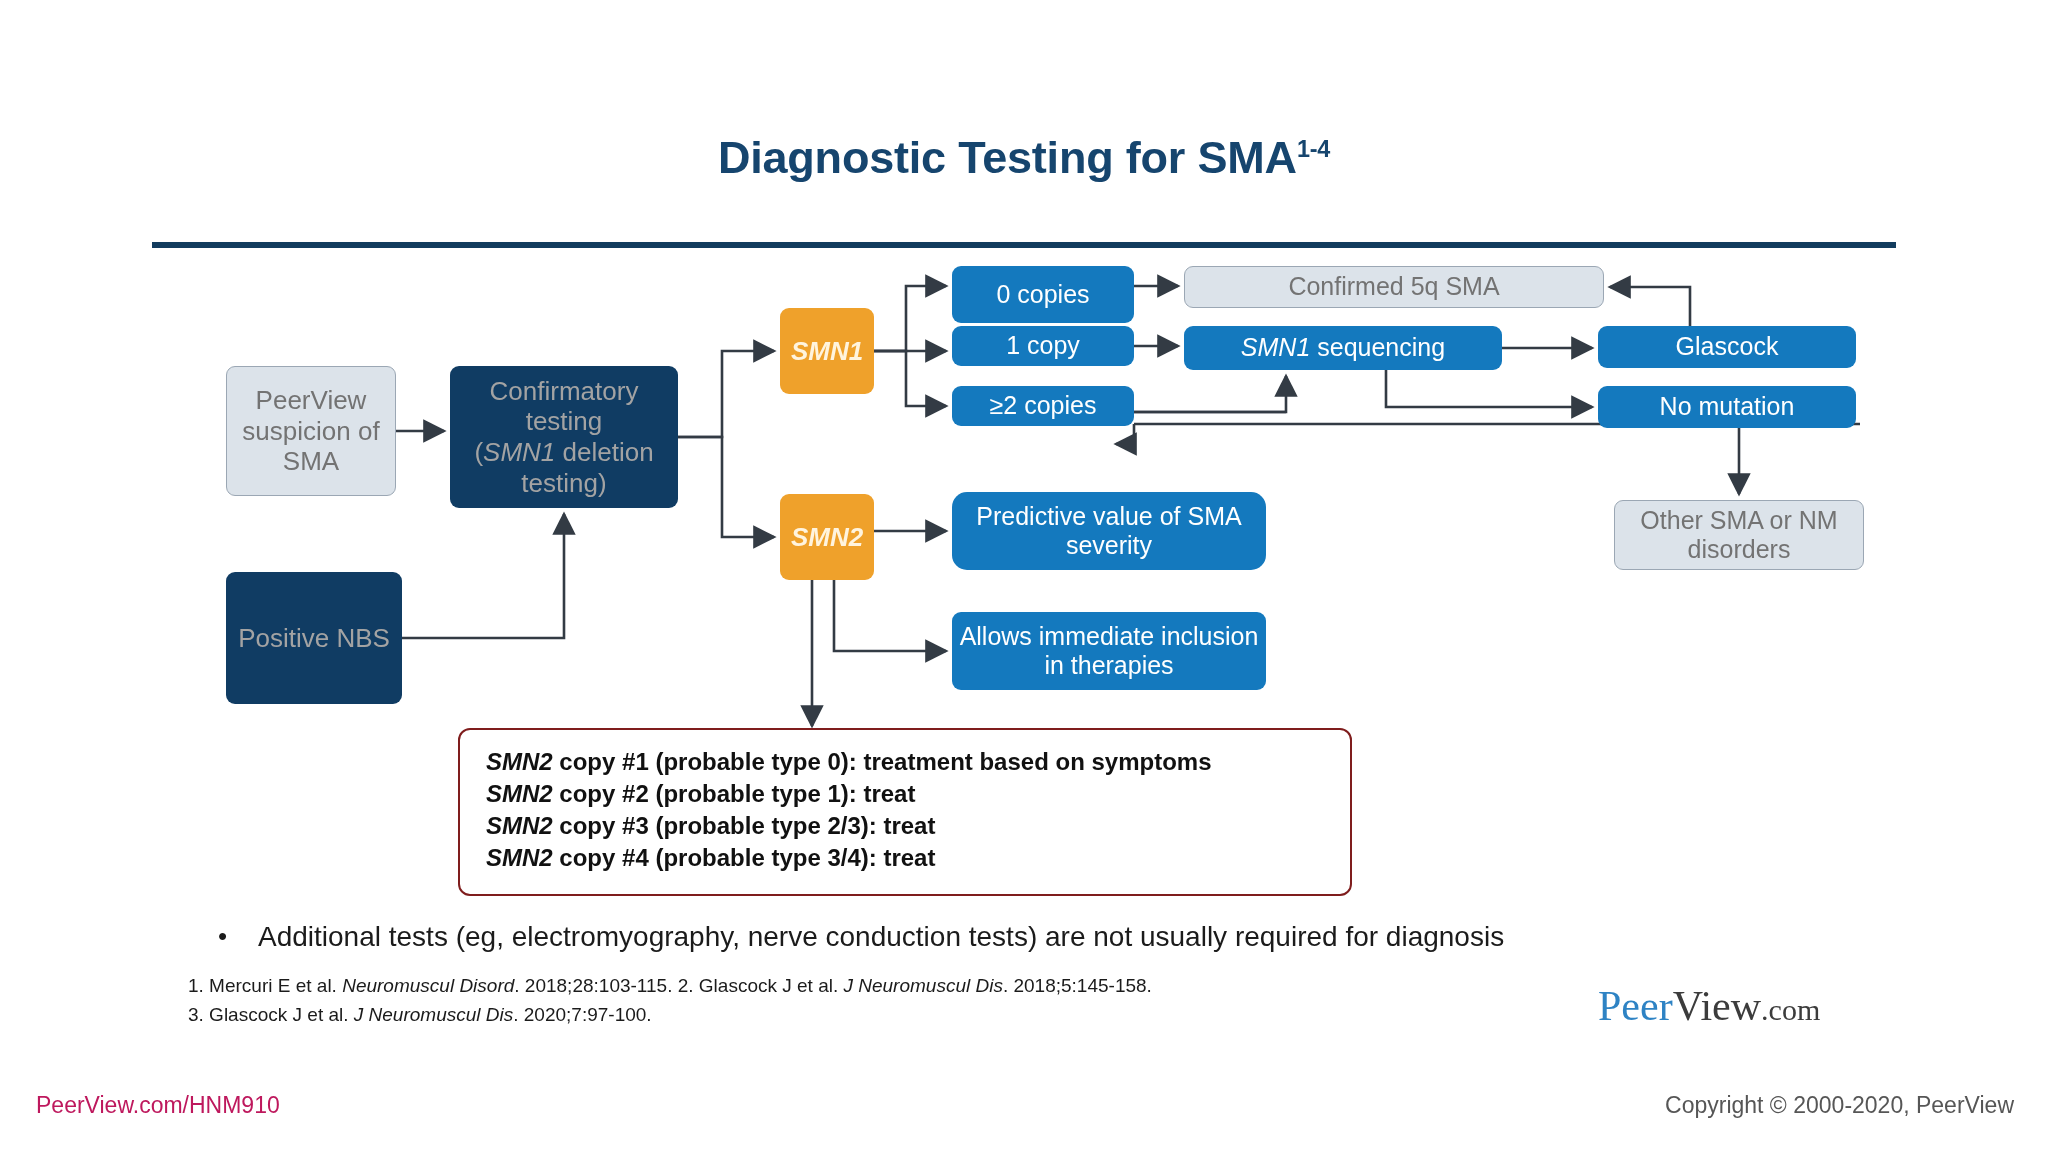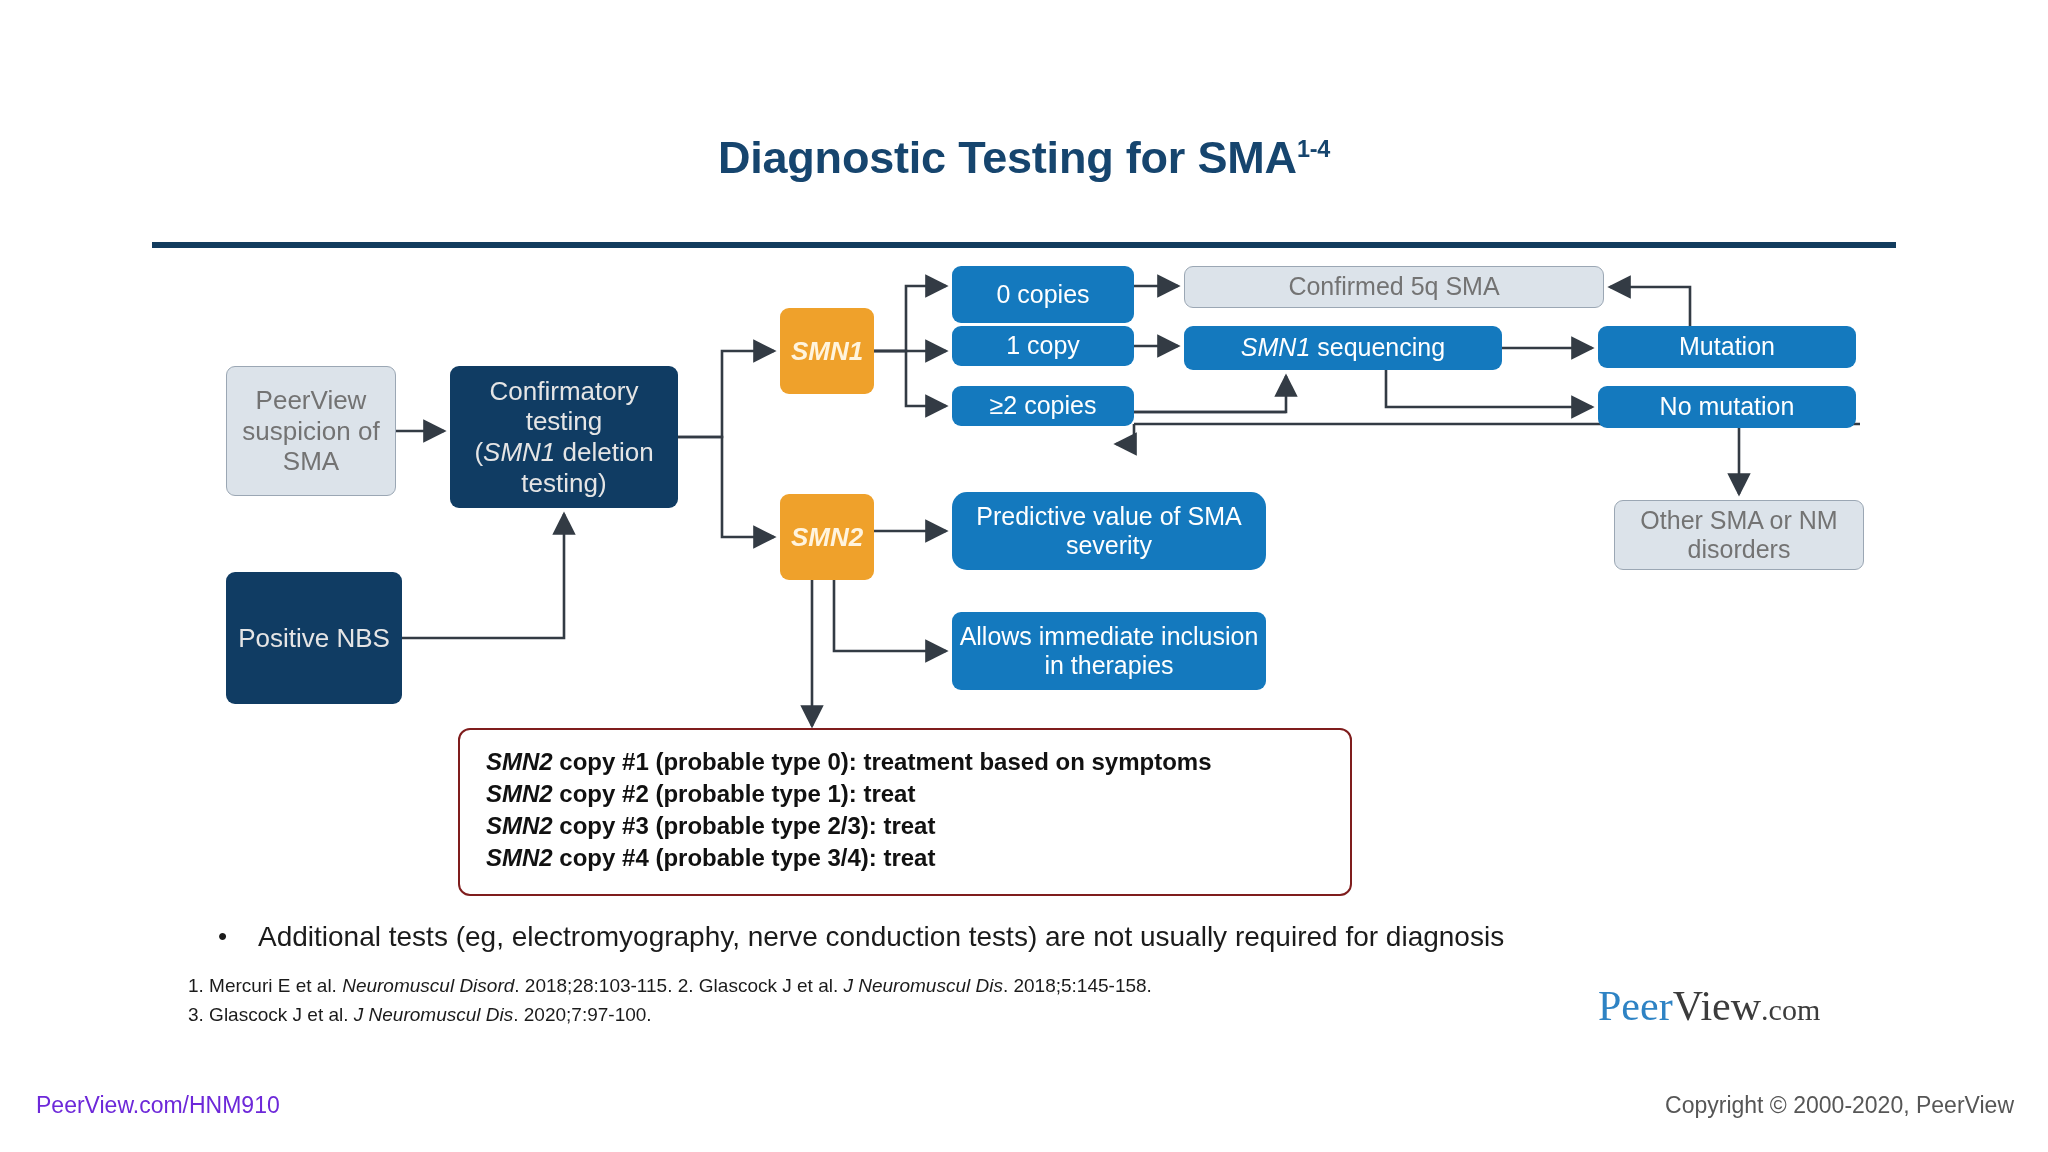--- a/index.html
+++ b/index.html
@@ -73,21 +73,21 @@
     line-height: 1.18;
     border-radius: 9px;
   }
   .node-grey {
     background: #DCE3EA;
     border: 1.6px solid #9BA7B4;
     color: #737373;
   }
   .node-navy {
     background: #103C63;
-    color: #e5e5e5;
+    color: #a3a3a3;
   }
   .node-blue {
     background: #1479BE;
     color: #FFFFFF;
   }
   .node-orange {
     background: #EFA12B;
     color: #FFF4DE;
     font-style: italic;
     font-weight: bold;
@@ -178,21 +178,21 @@
   .logo .peer { color: #2E83C4; }
   .logo .view { color: #3C3C3C; }
   .logo .com  { color: #3C3C3C; font-size: 30px; }
 
   
   .footer-left {
     position: absolute;
     left: 36px;
     top: 1092px;
     font-size: 23px;
-    color: #6d28d9;
+    color: #be185d;
   }
   .footer-right {
     position: absolute;
     right: 34px;
     top: 1092px;
     font-size: 23px;
     color: #565656;
   }
 </style>
 </head>
@@ -291,21 +291,21 @@
 
     <div class="node node-grey" id="n-conf5q">
       <span>Confirmed 5q SMA</span>
     </div>
 
     <div class="node node-blue" id="n-seq">
       <span><span class="it">SMN1</span><span> sequencing</span></span>
     </div>
 
     <div class="node node-blue" id="n-mut">
-      <span>Mutation</span>
+      <span>Glascock</span>
     </div>
     <div class="node node-blue" id="n-nomut">
       <span>No mutation</span>
     </div>
 
     <div class="node node-grey" id="n-other">
       <span>Other SMA or NM disorders</span>
     </div>
 
     <div class="node node-blue" id="n-pred">

